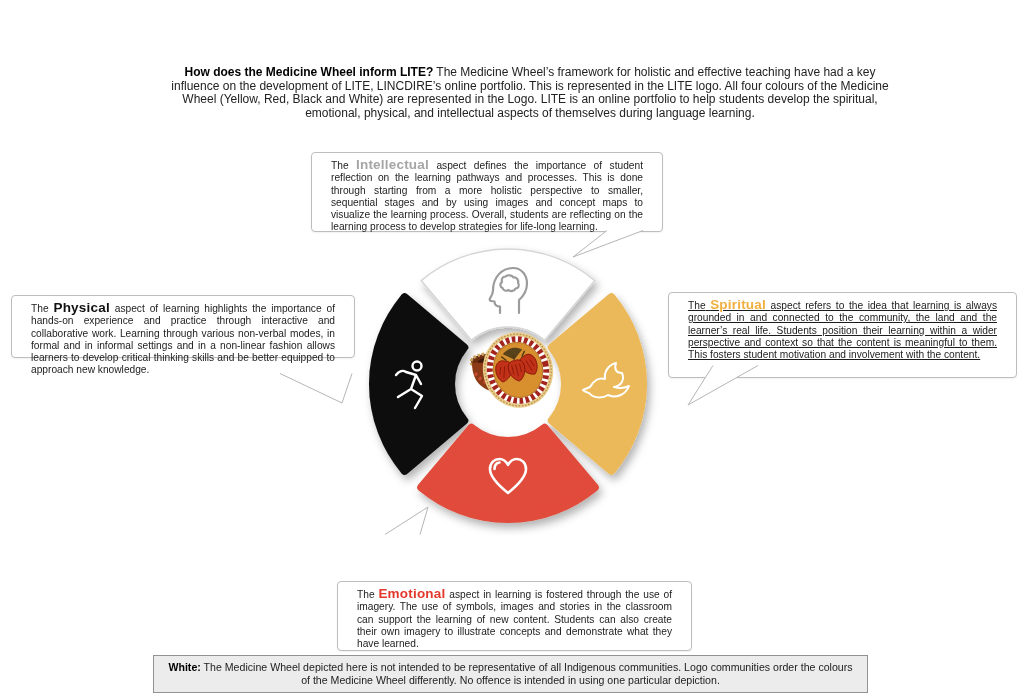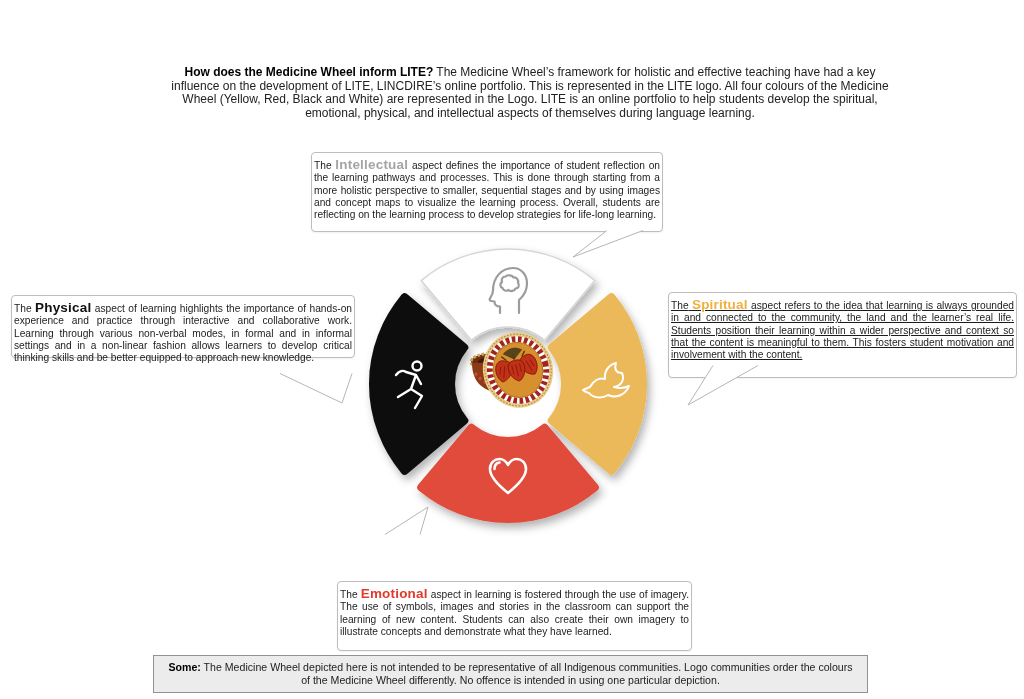--- a/index.html
+++ b/index.html
@@ -4,21 +4,21 @@
 <style>
   html,body{margin:0;padding:0;background:#fff;}
   .page{position:relative;width:1024px;height:699px;background:#ffffff;overflow:hidden;
         font-family:"Liberation Sans",sans-serif;color:#1c1c1c;}
   .page-title{position:absolute;top:4px;left:0;width:1024px;margin:0;text-align:center;
         font-family:"Liberation Serif",serif;font-weight:bold;font-size:27px;letter-spacing:0.3px;color:#000;}
   .intro{position:absolute;left:142px;top:48px;width:740px;margin:18px;text-align:center;
         font-size:12px;line-height:13.6px;color:#222;}
   .intro .lead{font-weight:bold;color:#000;}
   .callout{position:absolute;background:#fff;border:1px solid #bdbdbd;border-radius:4px;
-        padding:6px 2px;box-sizing:border-box;font-size:10.2px;line-height:12.3px;
+        padding:6px 19px;box-sizing:border-box;font-size:10.2px;line-height:12.3px;
         text-align:justify;color:#1c1c1c;z-index:4;box-shadow:0 1px 2px rgba(0,0,0,0.06);}
   .kw{font-size:13.5px;font-weight:bold;letter-spacing:0.2px;}
   .callout-intellectual{left:311px;top:152px;width:352px;height:80px;}
   .callout-physical{left:11px;top:295px;width:344px;height:63px;}
   .callout-spiritual{left:668px;top:292px;width:349px;height:86px;text-decoration:underline;}
   .callout-emotional{left:337px;top:533px;width:355px;height:70px;margin-top:48px;}
   .note-box{position:absolute;left:153px;top:655px;width:715px;box-sizing:border-box;
         background:#ECECEC;border:1px solid #929292;padding:5px 12px;text-align:center;
         font-size:10.6px;line-height:13px;color:#222;z-index:4;}
   .note-box .lead{font-weight:bold;color:#000;}
@@ -104,15 +104,15 @@
 
   <div class="callout callout-emotional"><span>The</span> <span class="kw" style="color: rgb(227, 57, 44);">Emotional</span> <span>aspect in learning is fostered through the use of imagery. The use of symbols, images and stories in the classroom can support the learning of new content. Students can also create their own imagery to illustrate concepts and demonstrate what they have learned.</span></div>
 
   <svg class="tails-svg" width="1024" height="699" viewBox="0 0 1024 699">
     <path d="M607,230.5 L573,257 L643,230.5" fill="#FFFFFF" stroke="#B5B5B5" stroke-width="1"></path>
     <path d="M280,373.5 L342,403 L352,373.5" fill="#FFFFFF" stroke="#B5B5B5" stroke-width="1"></path>
     <path d="M713,365.5 L688,405 L758,365.5" fill="#FFFFFF" stroke="#B5B5B5" stroke-width="1"></path>
     <path d="M385,534.5 L428,507 L420,534.5" fill="#FFFFFF" stroke="#B5B5B5" stroke-width="1"></path>
   </svg>
 
-  <div class="note-box"><span class="lead">Some:</span> <span>The Medicine Wheel depicted here is not intended to be representative of all Indigenous communities. Logo communities order the colours of the Medicine Wheel differently. No offence is intended in using one particular depiction.</span></div>
+  <div class="note-box"><span class="lead">White:</span> <span>The Medicine Wheel depicted here is not intended to be representative of all Indigenous communities. Logo communities order the colours of the Medicine Wheel differently. No offence is intended in using one particular depiction.</span></div>
 
 </div>
 
 </body></html>

